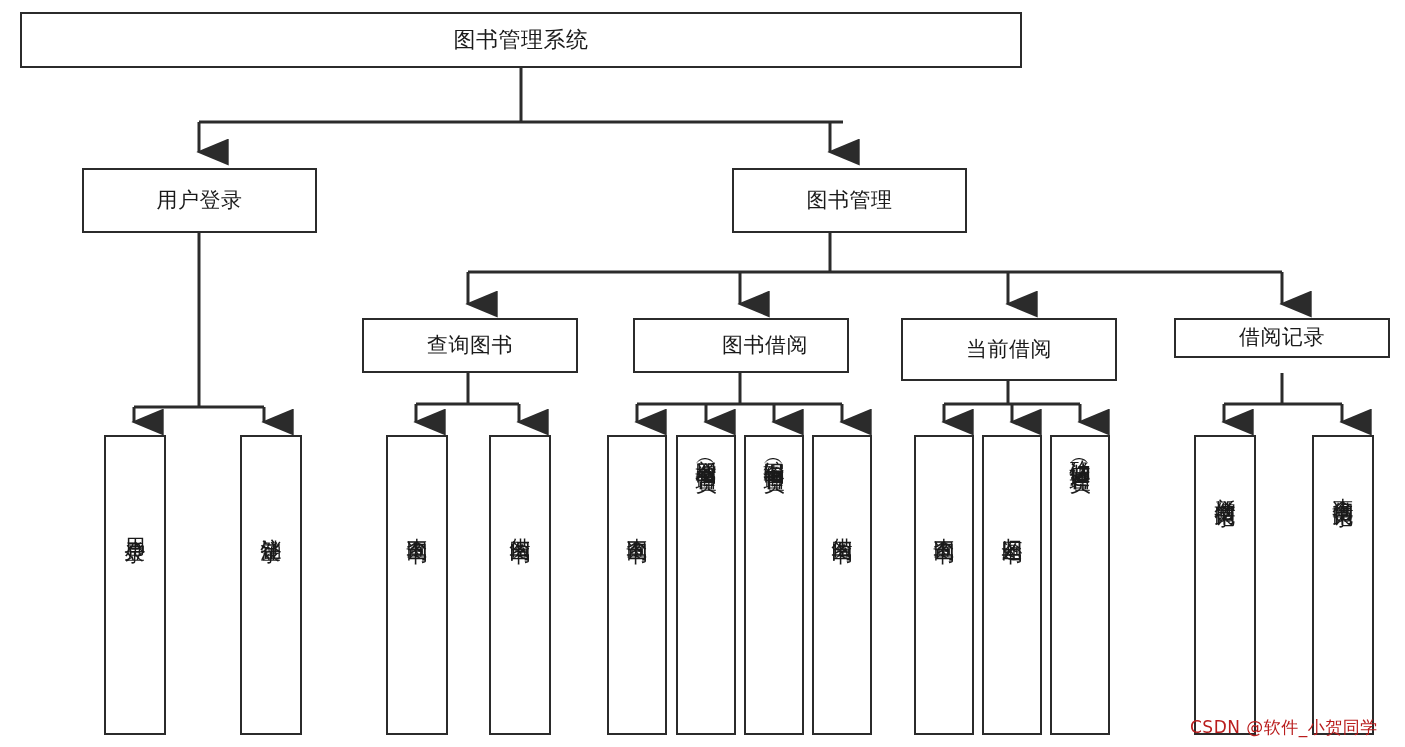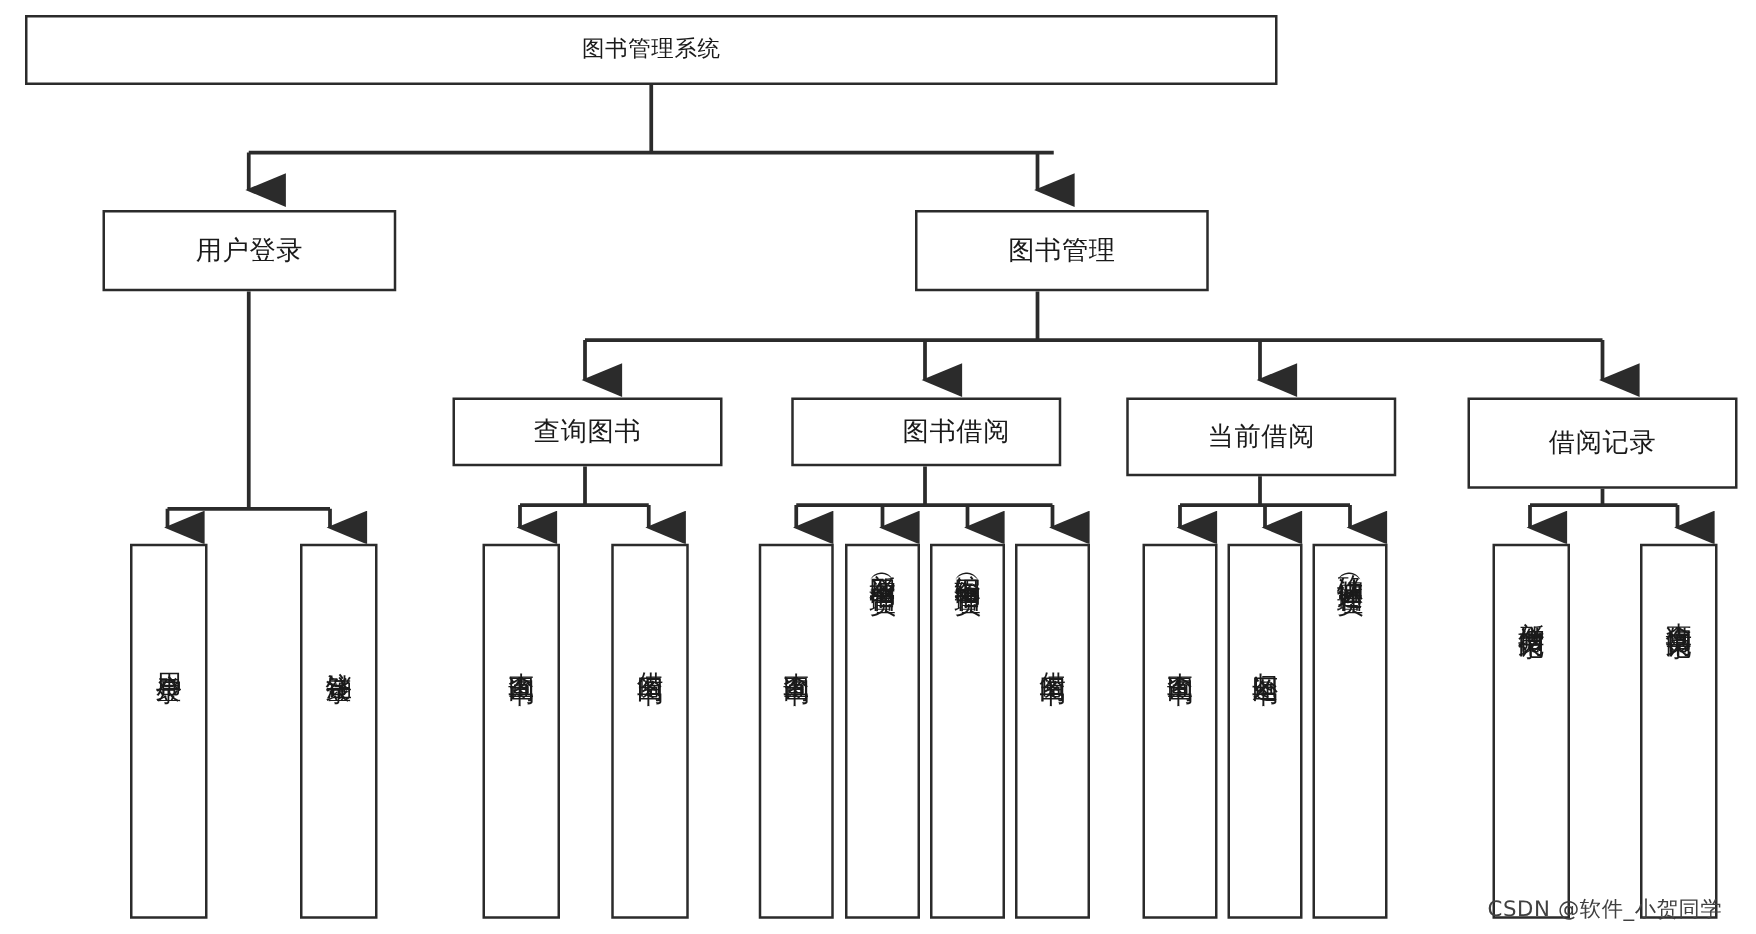--- a/index.html
+++ b/index.html
@@ -36,21 +36,21 @@
     justify-content: center;
     color: #1a1a1a;
   }
   .node.h {
     font-size: 21px;
     line-height: 1.2;
     letter-spacing: 0.5px;
     white-space: nowrap;
   }
   .node.root {
-    font-size: 18px;
+    font-size: 22px;
   }
   .node.v {
     align-items: flex-start;
     justify-content: center;
     padding-top: 6px;
   }
   .vtext {
     writing-mode: vertical-rl;
     text-orientation: upright;
     font-size: 21px;
@@ -61,21 +61,21 @@
   }
   .vtext.pad {
     margin-top: 78px;
   }
   .vtext.pad2 {
     margin-top: 38px;
   }
   .watermark {
     position: absolute;
     font-size: 17px;
-    color: #404040;
+    color: #b91c1c;
     white-space: nowrap;
     letter-spacing: 0.5px;
   }
 </style>
 </head>
 <body>
 
 <div id="canvas">
 
   <svg id="wires" viewBox="0 0 1405 747" xmlns="http://www.w3.org/2000/svg">
@@ -141,21 +141,21 @@
 
   <div class="node h" style="left:362px; top:318px; width:216px; height:55px;">
     <span>查询图书</span>
   </div>
   <div class="node h" style="left:633px; top:318px; width:216px; height:55px;padding-left:48px;">
     <span>图书借阅</span>
   </div>
   <div class="node h" style="left:901px; top:318px; width:216px; height:63px;">
     <span>当前借阅</span>
   </div>
-  <div class="node h" style="left:1174px; top:318px; width:216px; height:73px;">
+  <div class="node h" style="left:1174px; top:318px; width:216px; height:40px;">
     <span>借阅记录</span>
   </div>
 
   <div class="node v" style="left:104px; top:435px; width:62px; height:300px;">
     <span class="vtext pad">用户登录</span>
   </div>
   <div class="node v" style="left:240px; top:435px; width:62px; height:300px;">
     <span class="vtext pad">注销登录</span>
   </div>
 

